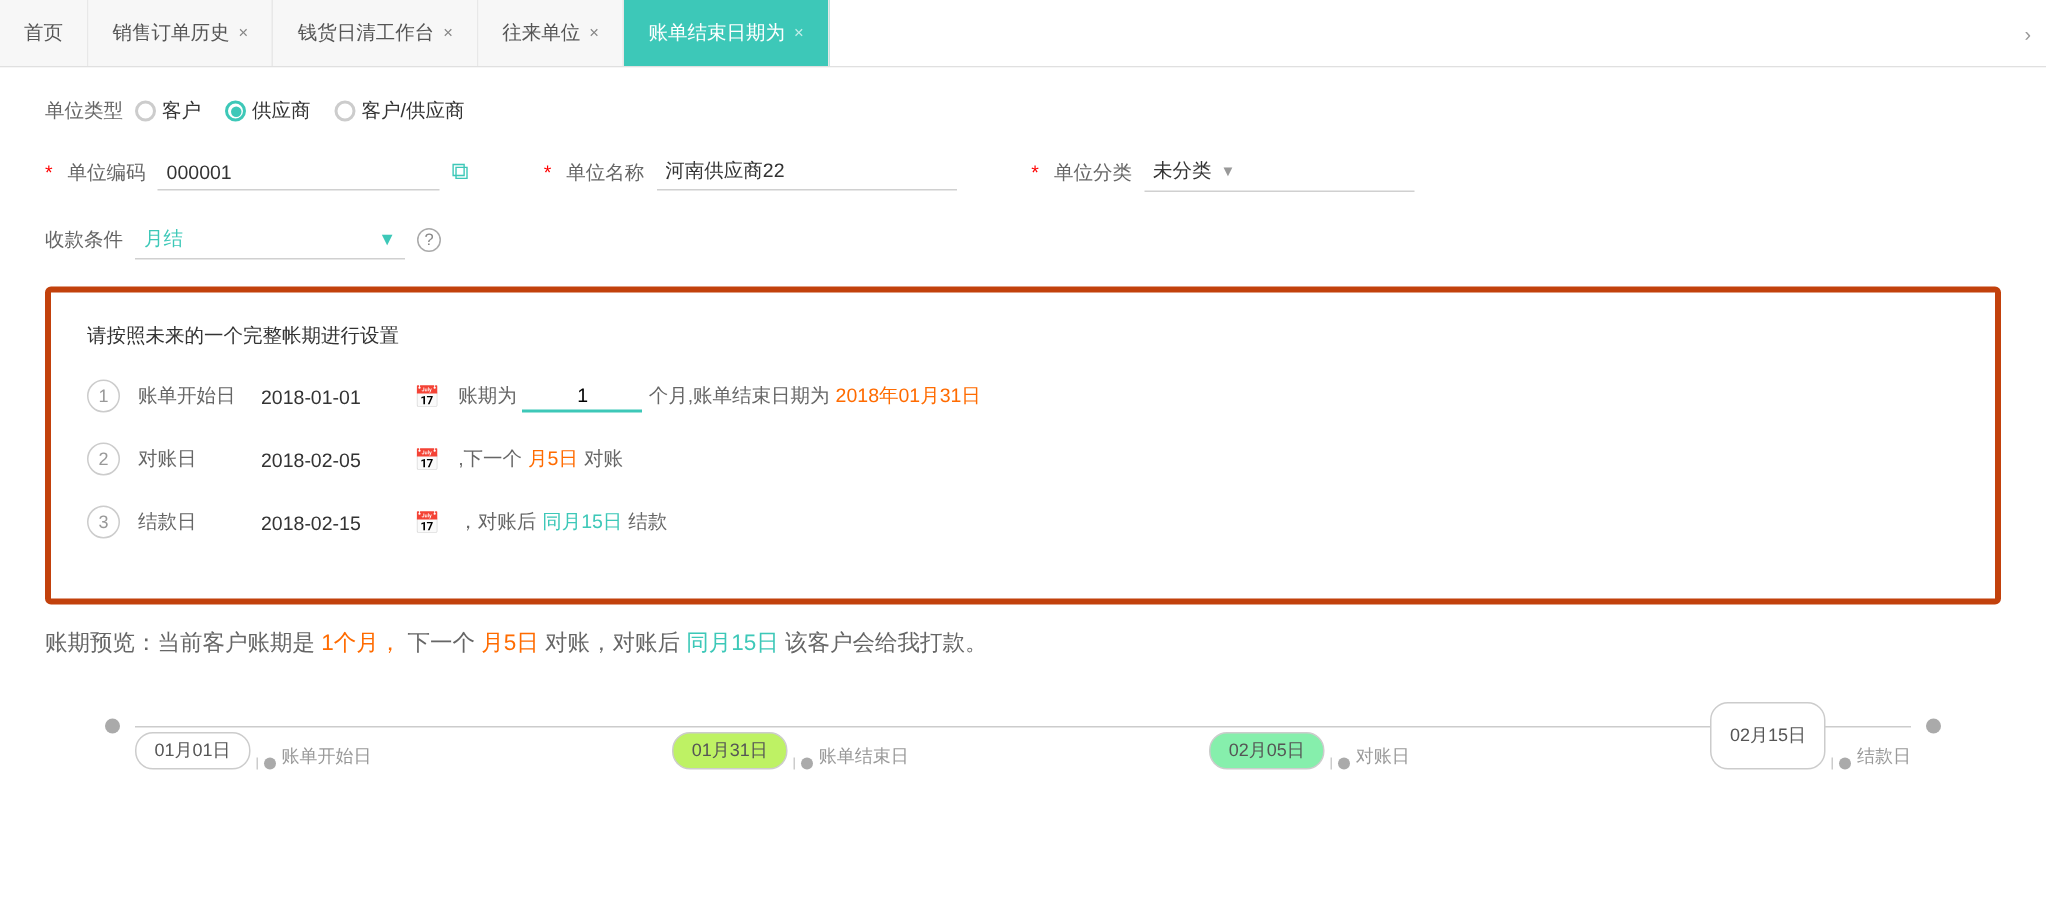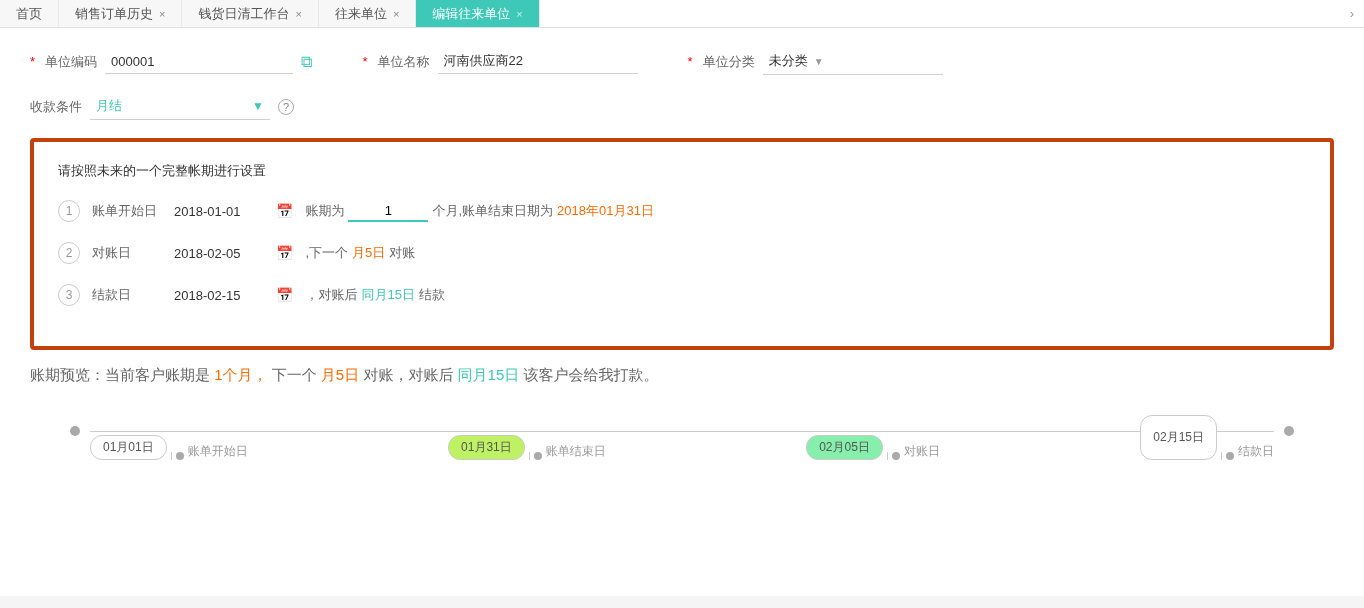--- a/index.html
+++ b/index.html
@@ -4,21 +4,21 @@
   <style>
     * { box-sizing: border-box; margin: 0; padding: 0; }
     body { font-family: 'Microsoft YaHei', Arial, sans-serif; font-size: 13px; background: #f5f5f5; color: #333; }
 
     
     .tab-bar {
       display: flex;
       background: #fff;
       border-bottom: 1px solid #e0e0e0;
       align-items: stretch;
-      height: 28px;
+      height: 45px;
     }
     .tab {
       display: flex;
       align-items: center;
       padding: 0 16px;
       cursor: pointer;
       border-right: 1px solid #e8e8e8;
       gap: 6px;
       font-size: 13px;
       color: #555;
@@ -264,28 +264,47 @@
   </div>
   <div class="tab">
     <span>钱货日清工作台</span>
     <span class="close-btn">×</span>
   </div>
   <div class="tab">
     <span>往来单位</span>
     <span class="close-btn">×</span>
   </div>
   <div class="tab active">
-    <span>编辑往来单位</span>
+    <span>账单结束日期为</span>
     <span class="close-btn">×</span>
   </div>
   <div class="tab-arrow">›</div>
 </div>
 
 <div class="main-content">
 
+  <div class="form-row">
+    <div class="form-group">
+      <span class="form-label">单位类型</span>
+      <div class="radio-group">
+        <label class="radio-item">
+          <div class="radio-circle"></div>
+          <span>客户</span>
+        </label>
+        <label class="radio-item">
+          <div class="radio-circle checked"></div>
+          <span>供应商</span>
+        </label>
+        <label class="radio-item">
+          <div class="radio-circle"></div>
+          <span>客户/供应商</span>
+        </label>
+      </div>
+    </div>
+  </div>
 
   <div class="form-row">
     <div class="form-group">
       <span class="required-star">*</span>
       <span class="form-label">单位编码</span>
       <input class="form-input" type="text" value="000001" style="">
       <span class="copy-icon">⧉</span>
     </div>
     <div class="form-group" style="margin-left:30px;">
       <span class="required-star">*</span>

